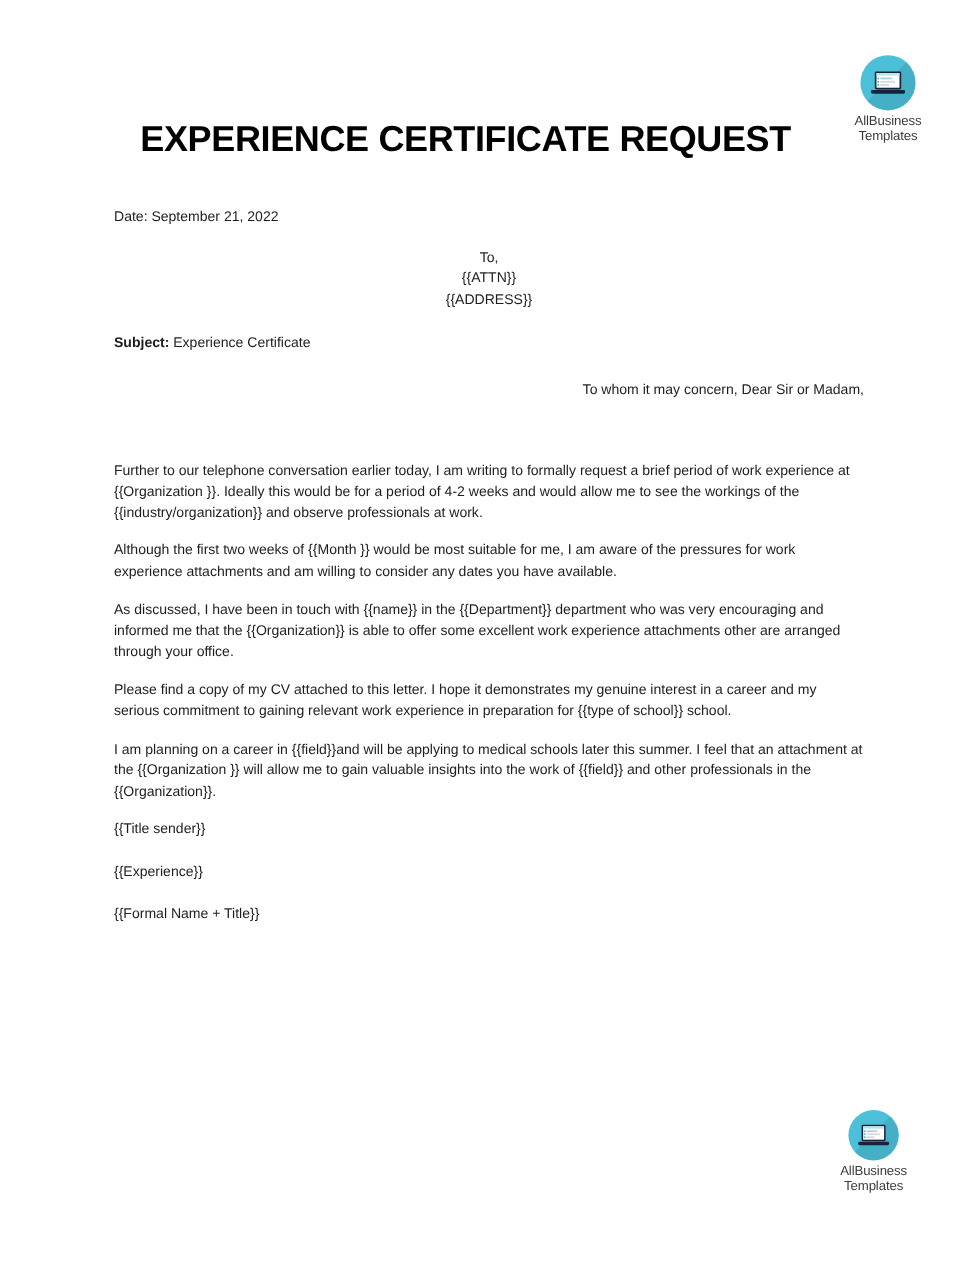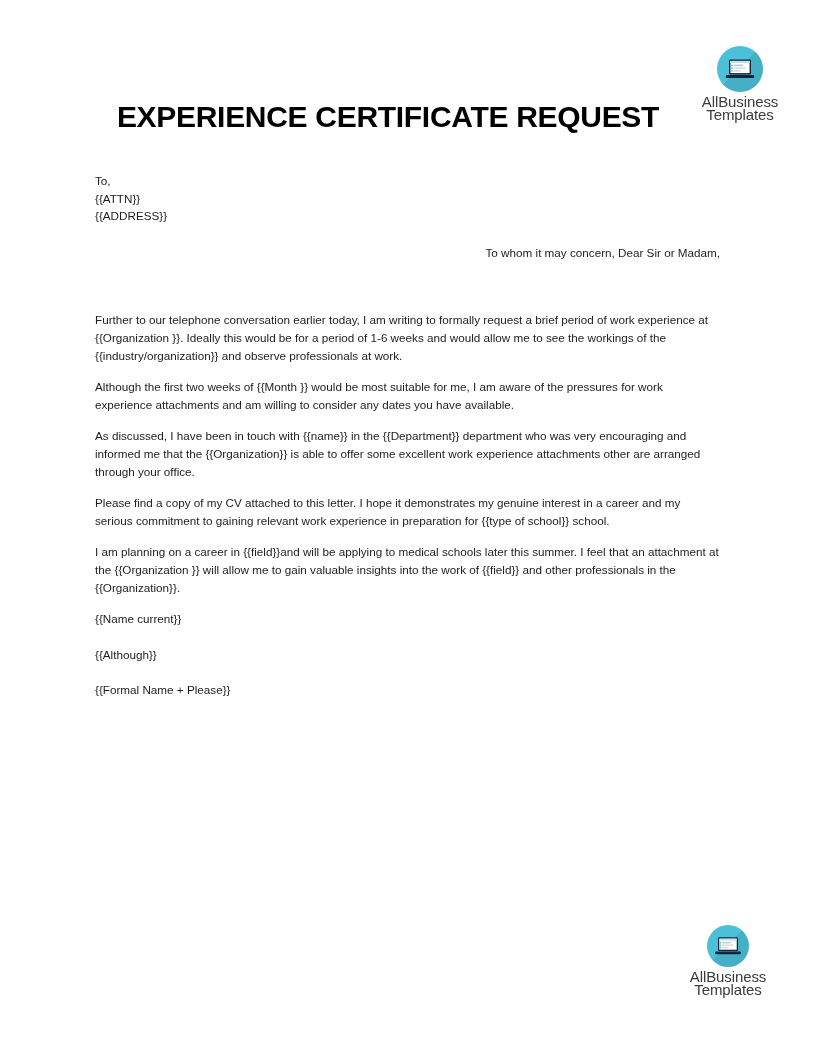--- a/index.html
+++ b/index.html
@@ -53,21 +53,21 @@
   }
   .logo-laptop {
     position: absolute;
     left: 50%;
     top: 50%;
     transform: translate(-50%, -50%);
   }
   .logo-text {
     margin-top: 3px;
     font-family: "Liberation Sans", sans-serif;
-    font-size: 15px;
+    font-size: 11px;
     line-height: 13px;
     color: #3b3b3b;
     letter-spacing: -0.1px;
   }
 
   
   .doc-title {
     position: absolute;
     left: 0;
     top: 100px;
@@ -87,21 +87,21 @@
     top: 172px;
     width: 625px;
     font-size: 11.7px;
     line-height: 17.6px;
     color: #1d1d1d;
   }
 
   .blk { margin: 0; }
 
   .sp-date      { margin-bottom: 16px; }
-  .sp-addr      { margin-bottom: 19px; }
+  .sp-addr      { margin-bottom: 19px; text-align: center; }
   .sp-subject   { margin-bottom: 21px; }
   .sp-greeting  { margin-bottom: 50px; text-align: right; }
   .sp-para      { margin-bottom: 14px; }
   .sp-sig       { margin-bottom: 18px; }
   .sp-signoff   { margin-bottom: 19px; }
 
   .bold { font-weight: bold; }
   .addr-line { display: block; }
 </style>
 </head>
@@ -128,39 +128,44 @@
     <div class="logo-text">
       <span>AllBusiness</span><br>
       <span>Templates</span>
     </div>
   </div>
 
   <div class="doc-title">EXPERIENCE CERTIFICATE REQUEST</div>
 
   <div class="letter">
 
+    <p class="blk sp-date">Date: September 21, 2022</p>
 
     <div class="blk sp-addr">
       <span class="addr-line">To,</span>
       <span class="addr-line">{{ATTN}}</span>
       <span class="addr-line">{{ADDRESS}}</span>
     </div>
 
+    <p class="blk sp-subject">
+      <span class="bold">Subject:</span>
+      <span>Experience Certificate</span>
+    </p>
 
     <p class="blk sp-greeting">To whom it may concern, Dear Sir or Madam,</p>
 
-    <p class="blk sp-para">Further to our telephone conversation earlier today, I am writing to formally request a brief period of work experience at {{Organization }}. Ideally this would be for a period of 1-6 weeks and would allow me to see the workings of the {{industry/organization}} and observe professionals at work.</p>
+    <p class="blk sp-para">Further to our telephone conversation earlier today, I am writing to formally request a brief period of work experience at {{Organization }}. Ideally this would be for a period of 4-2 weeks and would allow me to see the workings of the {{industry/organization}} and observe professionals at work.</p>
     <p class="blk sp-para">Although the first two weeks of {{Month }} would be most suitable for me, I am aware of the pressures for work experience attachments and am willing to consider any dates you have available.</p>
     <p class="blk sp-para">As discussed, I have been in touch with {{name}} in the {{Department}} department who was very encouraging and informed me that the {{Organization}} is able to offer some excellent work experience attachments other are arranged through your office.</p>
     <p class="blk sp-para">Please find a copy of my CV attached to this letter. I hope it demonstrates my genuine interest in a career and my serious commitment to gaining relevant work experience in preparation for {{type of school}} school.</p>
     <p class="blk sp-para">I am planning on a career in {{field}}and will be applying to medical schools later this summer. I feel that an attachment at the {{Organization }} will allow me to gain valuable insights into the work of {{field}} and other professionals in the {{Organization}}.</p>
 
-    <p class="blk sp-sig">{{Name current}}</p>
-    <p class="blk sp-sig">{{Although}}</p>
-    <p class="blk">{{Formal Name + Please}}</p>
+    <p class="blk sp-sig">{{Title sender}}</p>
+    <p class="blk sp-sig">{{Experience}}</p>
+    <p class="blk">{{Formal Name + Title}}</p>
 
   </div>
 
   <div class="logo logo-bottom">
     <div class="logo-badge">
       <div class="logo-shadow"></div>
       <svg class="logo-laptop" width="28" height="20" viewBox="0 0 30 22">
         <rect x="4" y="1.5" width="22" height="15" rx="1.2" fill="#16243a"></rect>
         <rect x="5.4" y="2.9" width="19.2" height="12.2" fill="#ffffff"></rect>
         <rect x="5.4" y="2.9" width="19.2" height="2.1" fill="#bfe3ea"></rect>

